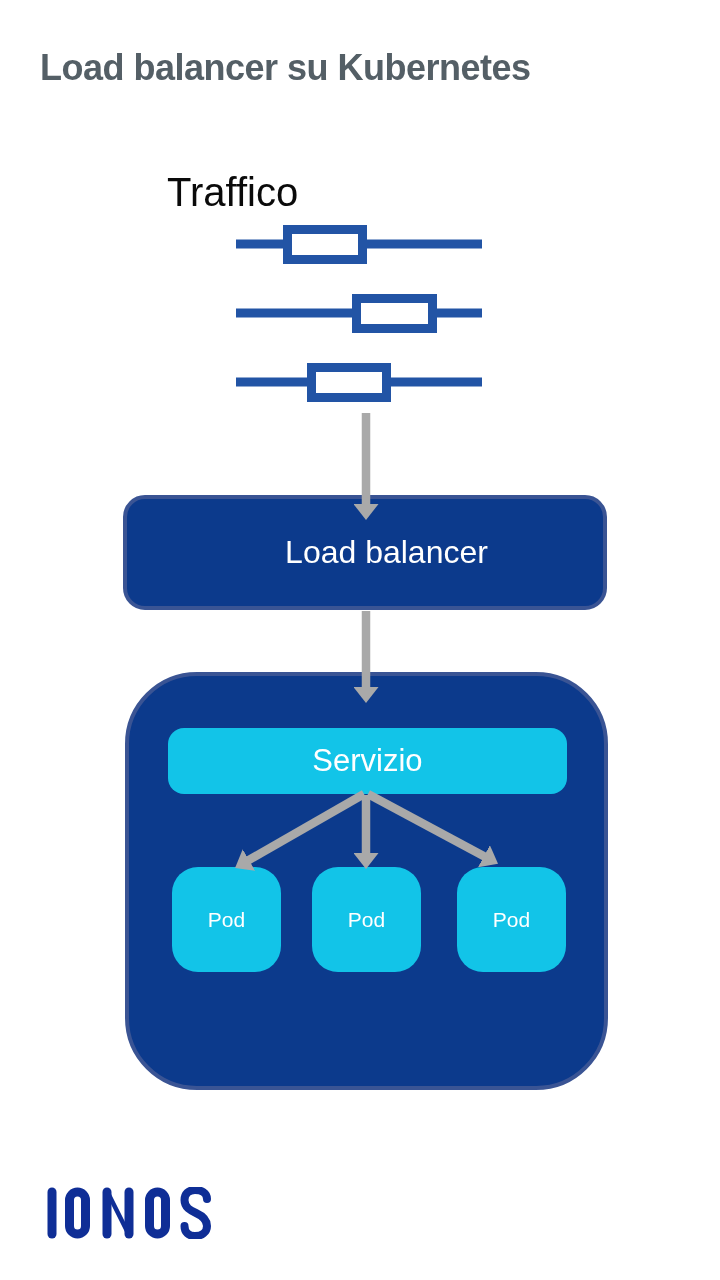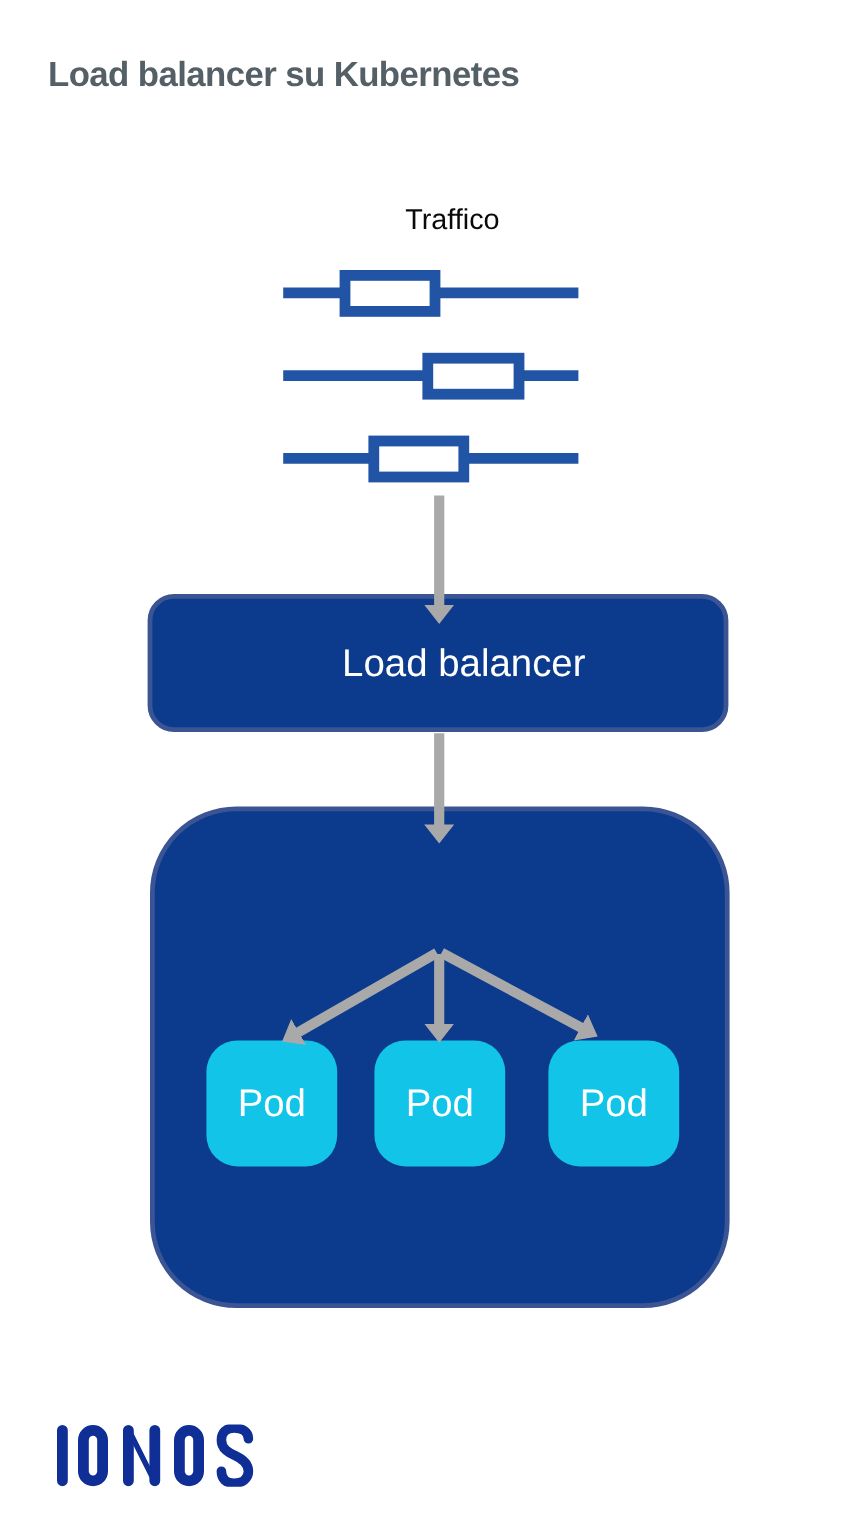--- a/index.html
+++ b/index.html
@@ -17,27 +17,27 @@
   *{box-sizing:border-box;margin:0;padding:0;}
   html,body{width:720px;height:1280px;}
   body{
     position:relative;
     background:var(--background);
     font-family:"Liberation Sans", sans-serif;
     overflow:hidden;
   }
   .page-title{
     position:absolute;left:40px;top:47px;
-    font-size:29px;font-weight:bold;letter-spacing:-0.5px;
+    font-size:36px;font-weight:bold;letter-spacing:-0.5px;
     color:var(--title-text);
     white-space:nowrap;
   }
   .traffic-label{
-    position:absolute;left:177px;top:170px;width:400px;
-    text-align:center;font-size:24px;color:var(--label-text);
+    position:absolute;left:167px;top:170px;width:400px;
+    font-size:40px;color:var(--label-text);
   }
   .overlay{
     position:absolute;left:0;top:0;width:720px;height:1280px;
     pointer-events:none;z-index:10;
   }
   .t-line{stroke:var(--traffic-blue);stroke-width:9;fill:none;}
   .t-rect{stroke:var(--traffic-blue);stroke-width:9;fill:#FFFFFF;}
   .garrow{stroke:var(--arrow-gray);stroke-width:8.5;fill:none;}
   .ah-fill{fill:var(--arrow-gray);}
   .lb-box{
@@ -61,21 +61,21 @@
     position:absolute;left:39px;top:52px;width:399px;height:66px;
     background:var(--cyan-fill);border-radius:16px;
     display:flex;align-items:center;justify-content:center;
   }
   .service-box span{color:var(--box-text);font-size:31px;}
   .pod-box{
     position:absolute;top:191px;width:109px;height:105px;
     background:var(--cyan-fill);border-radius:26px;
     display:flex;align-items:center;justify-content:center;
   }
-  .pod-box span{color:var(--box-text);font-size:32px;}
+  .pod-box span{color:var(--box-text);font-size:21px;}
   .pod-1{left:43px;}
   .pod-2{left:183px;}
   .pod-3{left:328px;}
   .cluster-label{
     position:absolute;left:0;top:342px;width:100%;
     text-align:center;color:var(--box-text);font-size:28px;
   }
   .brand-logo{
     position:absolute;left:44px;top:1187px;width:168px;height:52px;
   }
@@ -86,20 +86,23 @@
 
 <h1 class="page-title">Load balancer su Kubernetes</h1>
 
 <div class="traffic-label">Traffico</div>
 
 <div class="lb-box">
   <span>Load balancer</span>
 </div>
 
 <div class="cluster">
+  <div class="service-box">
+    <span>Servizio</span>
+  </div>
   <div class="pod-box pod-1">
     <span>Pod</span>
   </div>
   <div class="pod-box pod-2">
     <span>Pod</span>
   </div>
   <div class="pod-box pod-3">
     <span>Pod</span>
   </div>
 </div>

